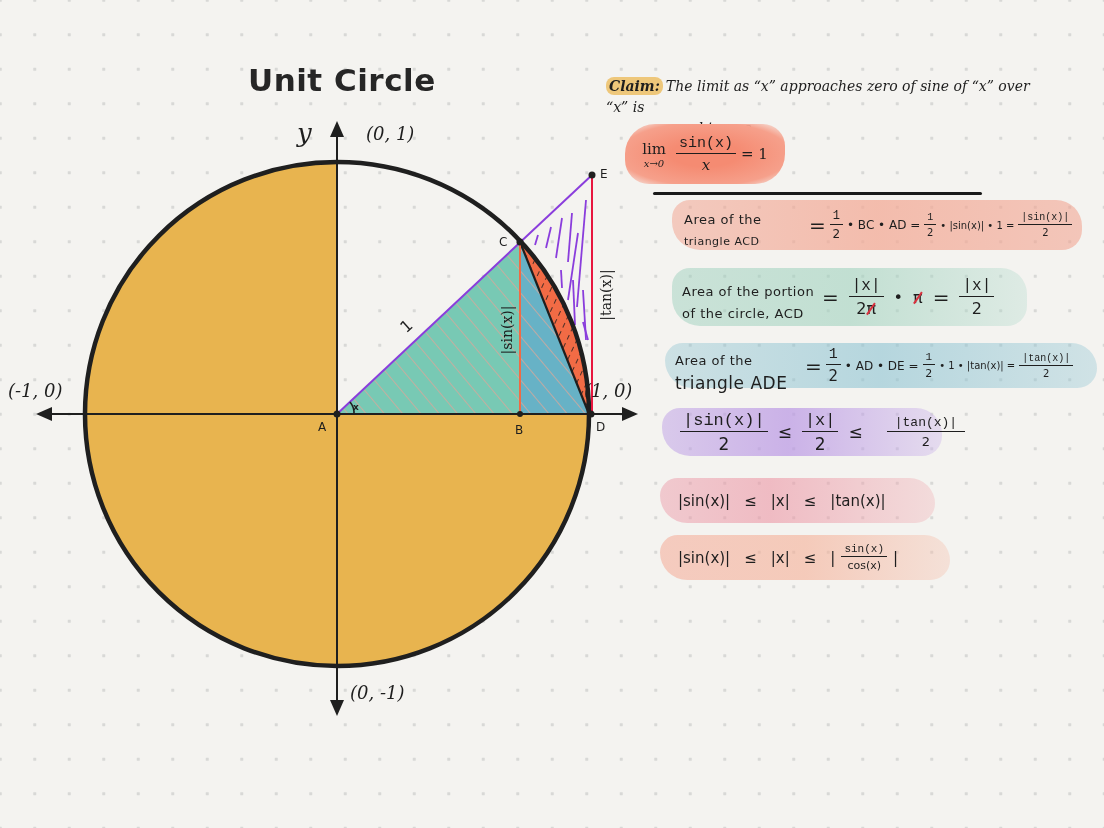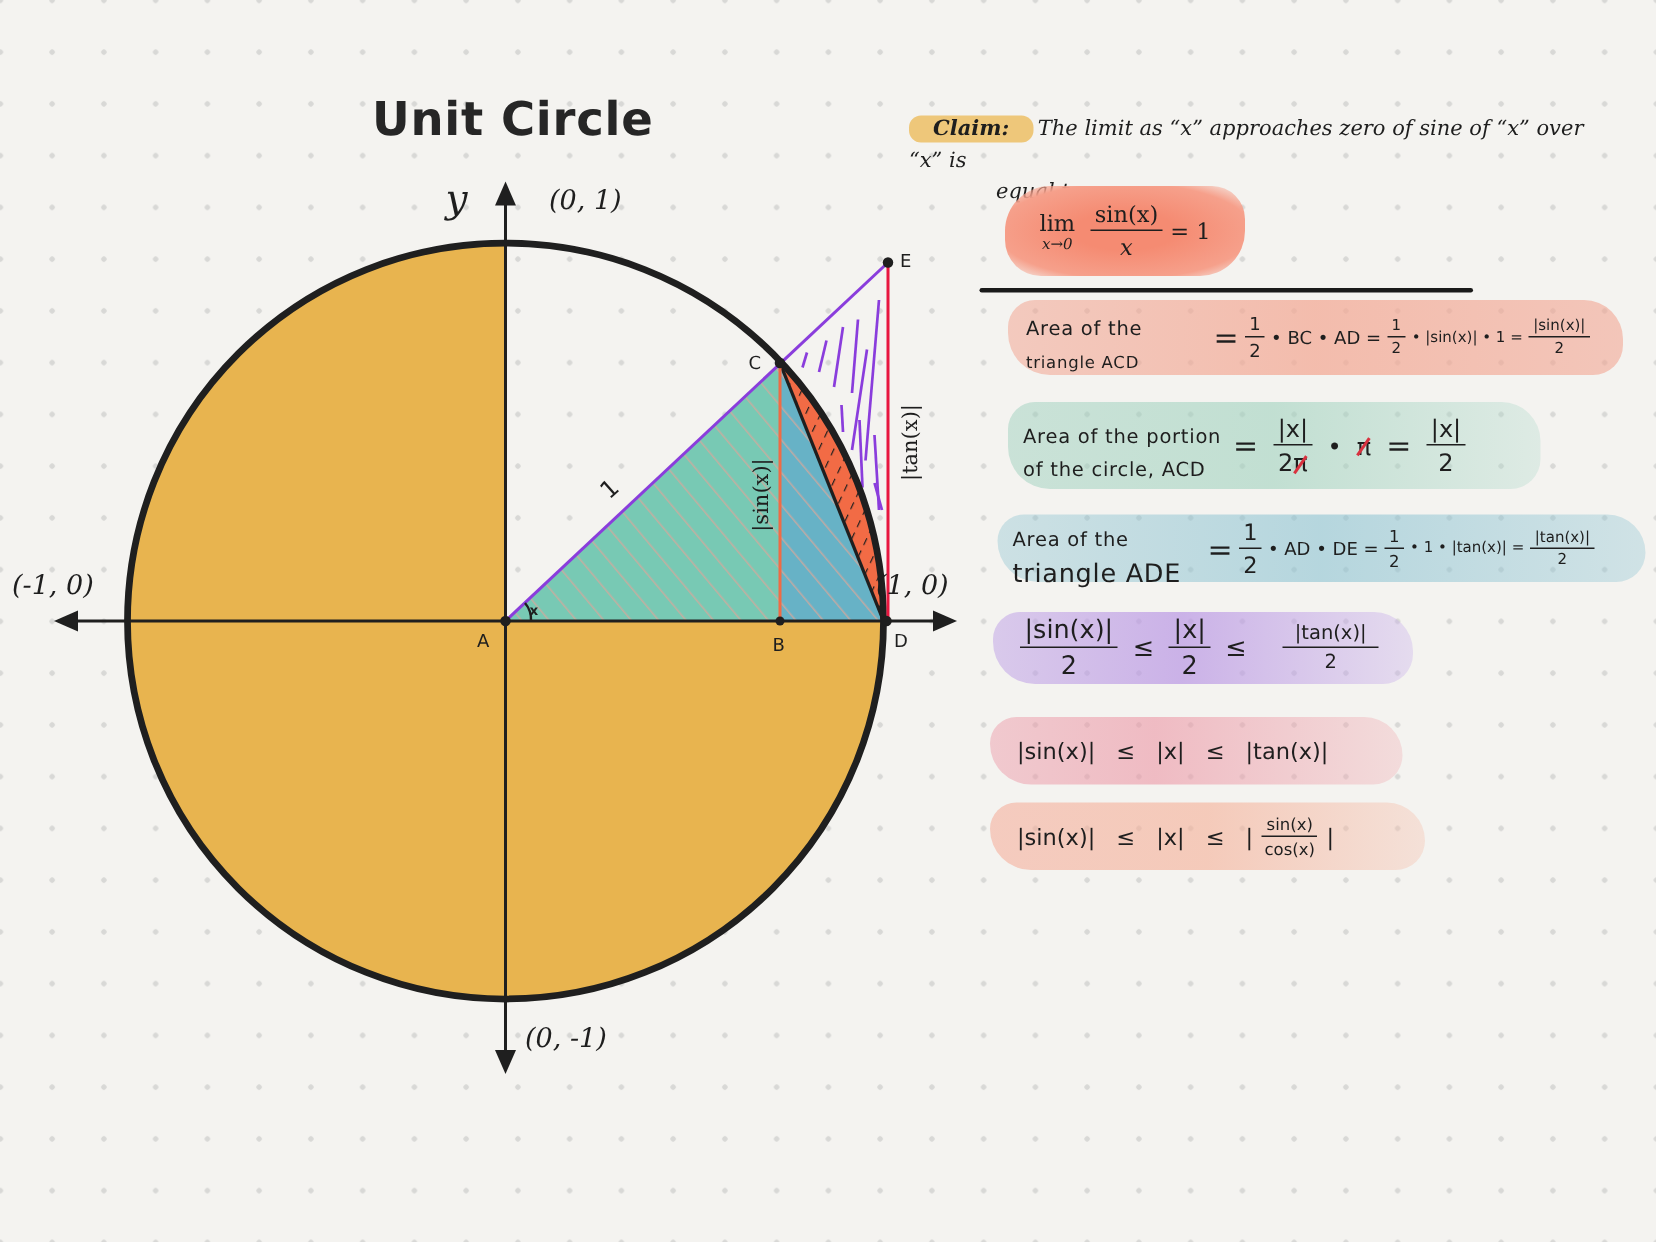--- a/index.html
+++ b/index.html
@@ -28,35 +28,35 @@
   }
   .pt {
     position: absolute; font-family: "DejaVu Sans", sans-serif; font-size: 12px;
     color: #1e1e1e;
   }
   .claim {
     position: absolute; left: 606px; top: 76px; width: 450px;
     font-family: "DejaVu Serif", serif; font-style: italic; font-size: 14px; line-height: 21px;
   }
   .claim-tag {
-    font-weight: bold; padding: 1px 16px; border-radius: 8px;
+    font-weight: bold; padding: 1px 3px; border-radius: 8px;
     background: #eec77a; margin-right: 3px;
   }
   .claim-text2 { padding-left: 58px; display: block; }
   .limit-box {
-    position: absolute; left: 670px; top: 124px; width: 160px; height: 60px;
+    position: absolute; left: 625px; top: 124px; width: 160px; height: 60px;
     background: radial-gradient(ellipse at center, #f58b72 30%, #f6a08b 75%, rgba(246,160,139,0) 100%);
     border-radius: 30px 22px 30px 24px;
     display: flex; align-items: center; justify-content: center;
     font-family: "DejaVu Serif", serif; font-size: 15px;
   }
   .lim { display: inline-flex; flex-direction: column; align-items: center; margin-right: 10px; }
   .lim small { font-size: 10px; font-style: italic; }
   .frac { display: inline-flex; flex-direction: column; align-items: center; vertical-align: middle; }
-  .frac .num { border-bottom: 1.3px solid #1e1e1e; padding: 0 3px 1px; }
+  .frac .num { border-bottom: 1.3px solid #1e1e1e; padding: 0 3px 1px; font-family: Liberation Mono, monospace; }
   .frac .den { padding-top: 2px; }
   .divider {
     position: absolute; left: 653px; top: 192px; width: 329px; height: 3px;
     background: #1a1a1a; border-radius: 2px;
   }
   .band {
     position: absolute; border-radius: 18px 26px 20px 28px;
     display: flex; align-items: center;
     font-family: "DejaVu Sans", sans-serif; color: #1e1e1e;
   }

